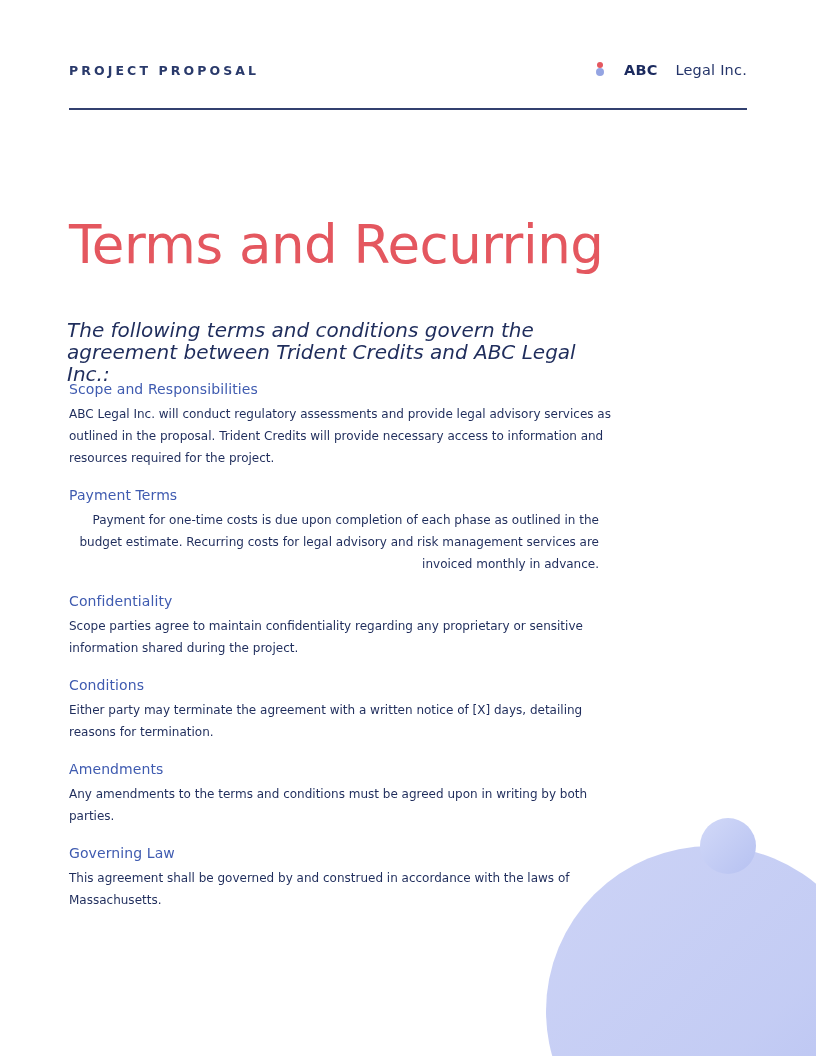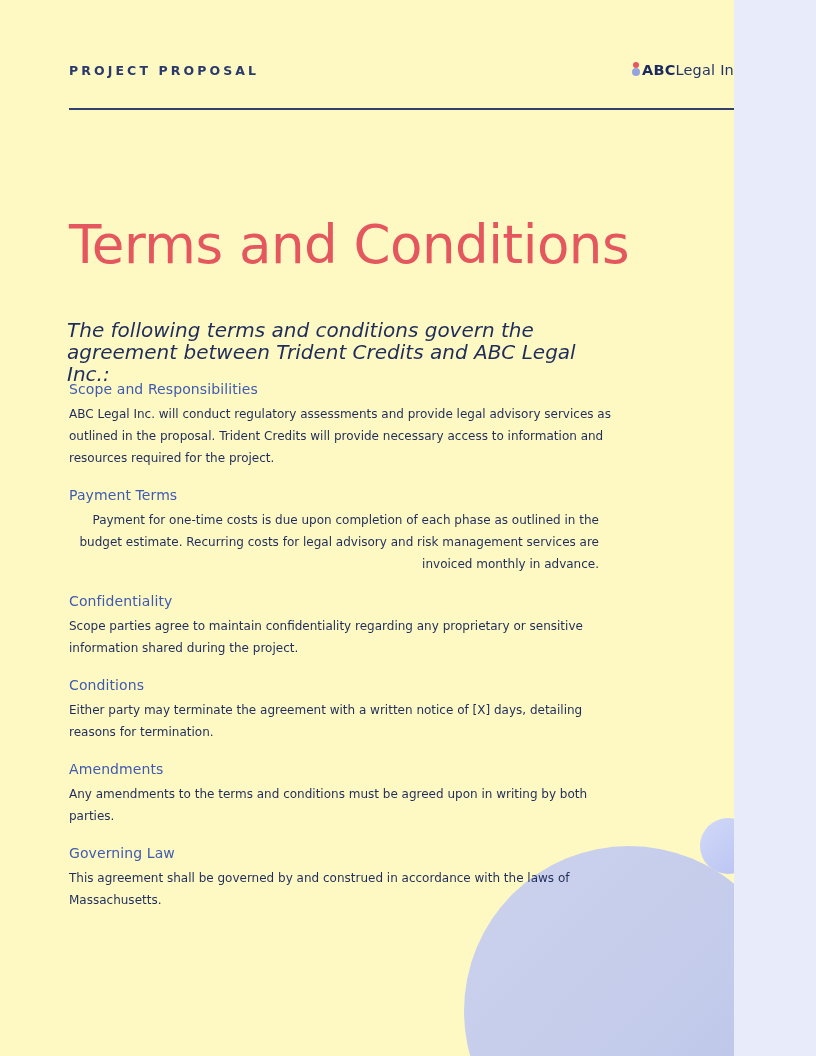--- a/index.html
+++ b/index.html
@@ -11,23 +11,23 @@
     height: 1056px;
     background: #e8ebfa;
     font-family: "DejaVu Sans", sans-serif;
     position: relative;
     overflow: hidden;
   }
 
   .page {
     position: absolute;
     inset: 0;
-    width: 734px;
+    width: 816px;
     height: 1056px;
-    background: #fef9c3;
+    background: #ffffff;
     overflow: hidden;
   }
 
   
   .blob-large {
     position: absolute;
     right: -60px;
     bottom: -120px;
     width: 330px;
     height: 330px;
@@ -63,21 +63,21 @@
   .doc-kicker {
     font-size: 12.5px;
     letter-spacing: 3.1px;
     color: #2a3a6b;
     font-weight: 700;
     text-transform: uppercase;
   }
   .brand {
     display: flex;
     align-items: flex-end;
-    gap: 0;
+    gap: 18px;
     font-size: 14.5px;
     color: #1b2a5e;
   }
   .brand-mark {
     position: relative;
     width: 9px;
     height: 16px;
     margin-right: 1px;
   }
   .brand-mark .dot-top {
@@ -189,21 +189,21 @@
           <span class="dot-top"></span>
           <span class="dot-bot"></span>
         </span>
         <span class="brand-bold">ABC</span>
         <span class="brand-light">Legal Inc.</span>
       </div>
     </div>
 
     <div class="rule"></div>
 
-    <h1 class="title">Terms and Conditions</h1>
+    <h1 class="title">Terms and Recurring</h1>
 
     <p class="intro">The following terms and conditions govern the agreement between Trident Credits and ABC Legal Inc.:</p>
 
     <div class="sections">
 
       <div class="section s-scope">
         <h2>Scope and Responsibilities</h2>
         <p>ABC Legal Inc. will conduct regulatory assessments and provide legal advisory services as outlined in the proposal. Trident Credits will provide necessary access to information and resources required for the project.</p>
       </div>
 

